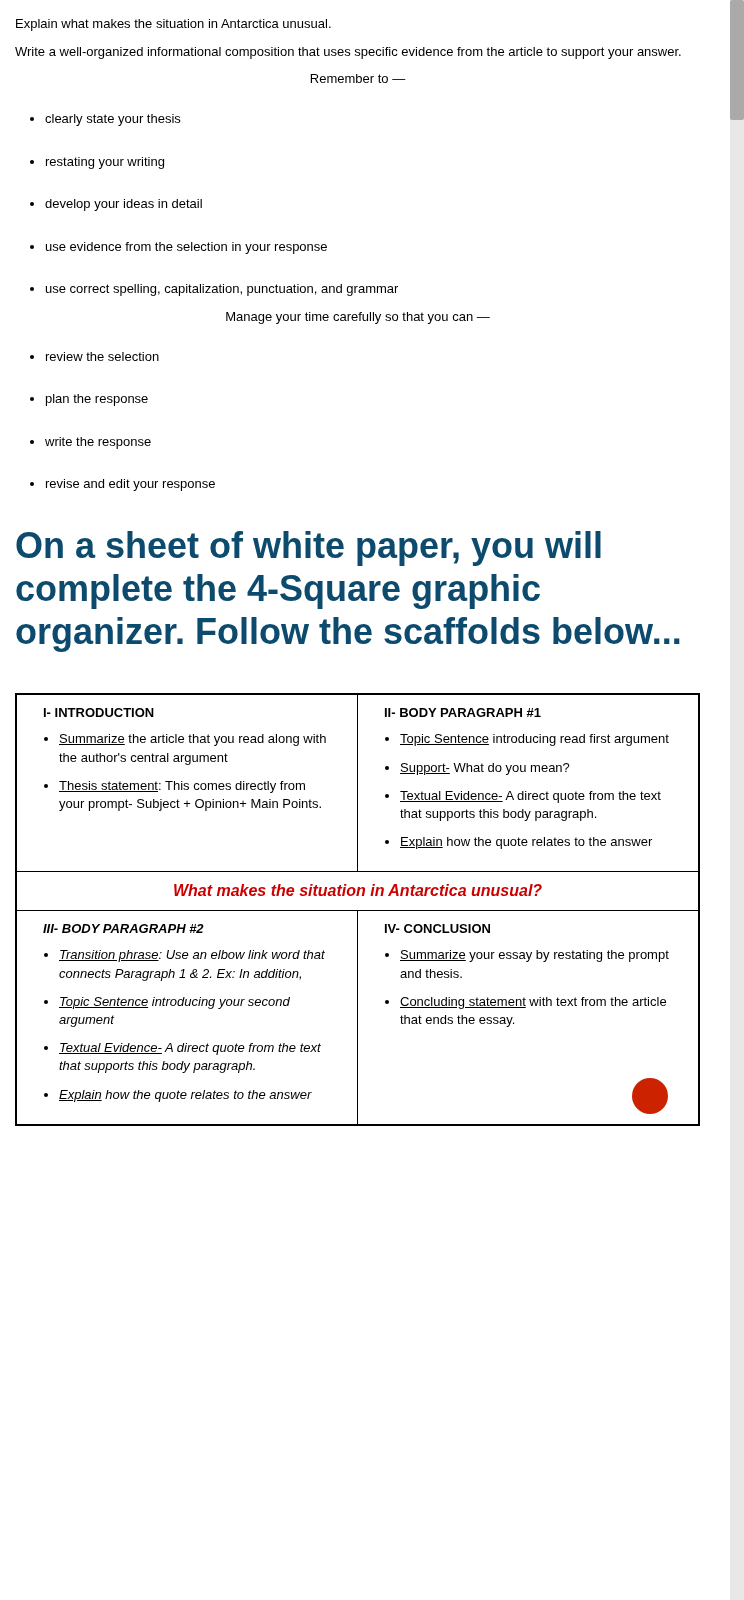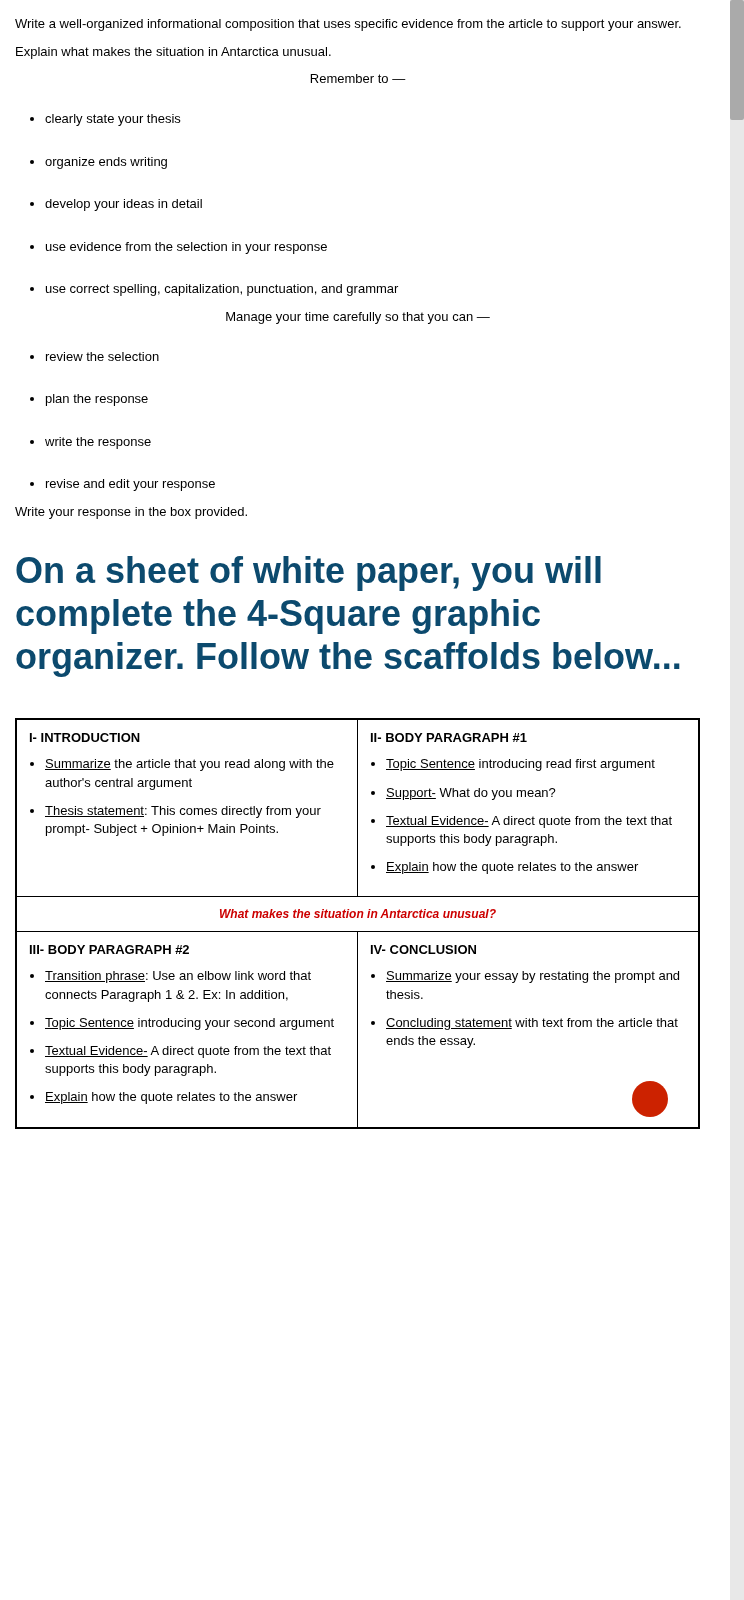--- a/index.html
+++ b/index.html
@@ -71,21 +71,21 @@
 
     .four-square-table {
       width: 100%;
       border-collapse: collapse;
       border: 2px solid #000;
       font-size: 13px;
     }
 
     .four-square-table td {
       border: 1.5px solid #000;
-      padding: 10px 12px;
+      padding: 10px 26px;
       vertical-align: top;
       width: 50%;
     }
 
     .cell-title {
       font-weight: bold;
       font-size: 13px;
       margin-bottom: 10px;
       display: block;
     }
@@ -100,21 +100,21 @@
       line-height: 1.4;
     }
 
     .underline {
       text-decoration: underline;
     }
 
     .center-row td {
       text-align: center;
       color: #cc0000;
-      font-size: 12px;
+      font-size: 16px;
       font-weight: bold;
       font-style: italic;
       padding: 10px;
       border-left: none;
       border-right: none;
     }
 
     .center-row-cell {
       border-left: 2px solid #000 !important;
       border-right: 2px solid #000 !important;
@@ -151,45 +151,44 @@
   </style>
 </head>
 <body>
 
 <div class="scrollbar">
   <div class="scrollbar-thumb"></div>
 </div>
 
 <div class="page-content">
 
+  <p class="intro-text">Explain what makes the situation in Antarctica unusual.</p>
   <p class="intro-text">Write a well-organized informational composition that uses specific evidence from the article to support your answer.</p>
-  <p class="intro-text">Explain what makes the situation in Antarctica unusual.</p>
 
   <div class="remember-section">
     <p class="remember-title">Remember to —</p>
     <ul class="bullet-list">
       <li>clearly state your thesis</li>
-      <li>organize ends writing</li>
+      <li>restating your writing</li>
       <li>develop your ideas in detail</li>
       <li>use evidence from the selection in your response</li>
       <li>use correct spelling, capitalization, punctuation, and grammar</li>
     </ul>
   </div>
 
   <div class="manage-section">
     <p class="remember-title">Manage your time carefully so that you can —</p>
     <ul class="bullet-list">
       <li>review the selection</li>
       <li>plan the response</li>
       <li>write the response</li>
       <li>revise and edit your response</li>
     </ul>
   </div>
 
-  <p class="write-instruction">Write your response in the box provided.</p>
 
   <div class="big-red-text">On a sheet of white paper, you will complete the 4-Square graphic organizer. Follow the scaffolds below...</div>
 
 
   <table class="four-square-table">
     <tbody>
 
       <tr>
         <td>
           <span class="cell-title">I- INTRODUCTION</span>
@@ -221,21 +220,21 @@
         </td>
       </tr>
 
       <tr class="center-row">
         <td colspan="2" class="center-row-cell">
           <span>What makes the situation in Antarctica unusual?</span>
         </td>
       </tr>
 
       <tr>
-        <td style="position:relative; min-height:250px;">
+        <td style="position:relative; min-height:250px;font-style:italic;">
           <span class="cell-title">III- BODY PARAGRAPH #2</span>
           <ul class="cell-bullet">
             <li>
               <span class="underline">Transition phrase</span><span>: Use an elbow link word that connects Paragraph 1 &amp; 2. Ex: In addition,</span>
             </li>
             <li>
               <span class="underline">Topic Sentence</span><span> introducing your second argument</span>
             </li>
             <li>
               <span class="underline">Textual Evidence-</span><span> A direct quote from the text that supports this body paragraph.</span>

